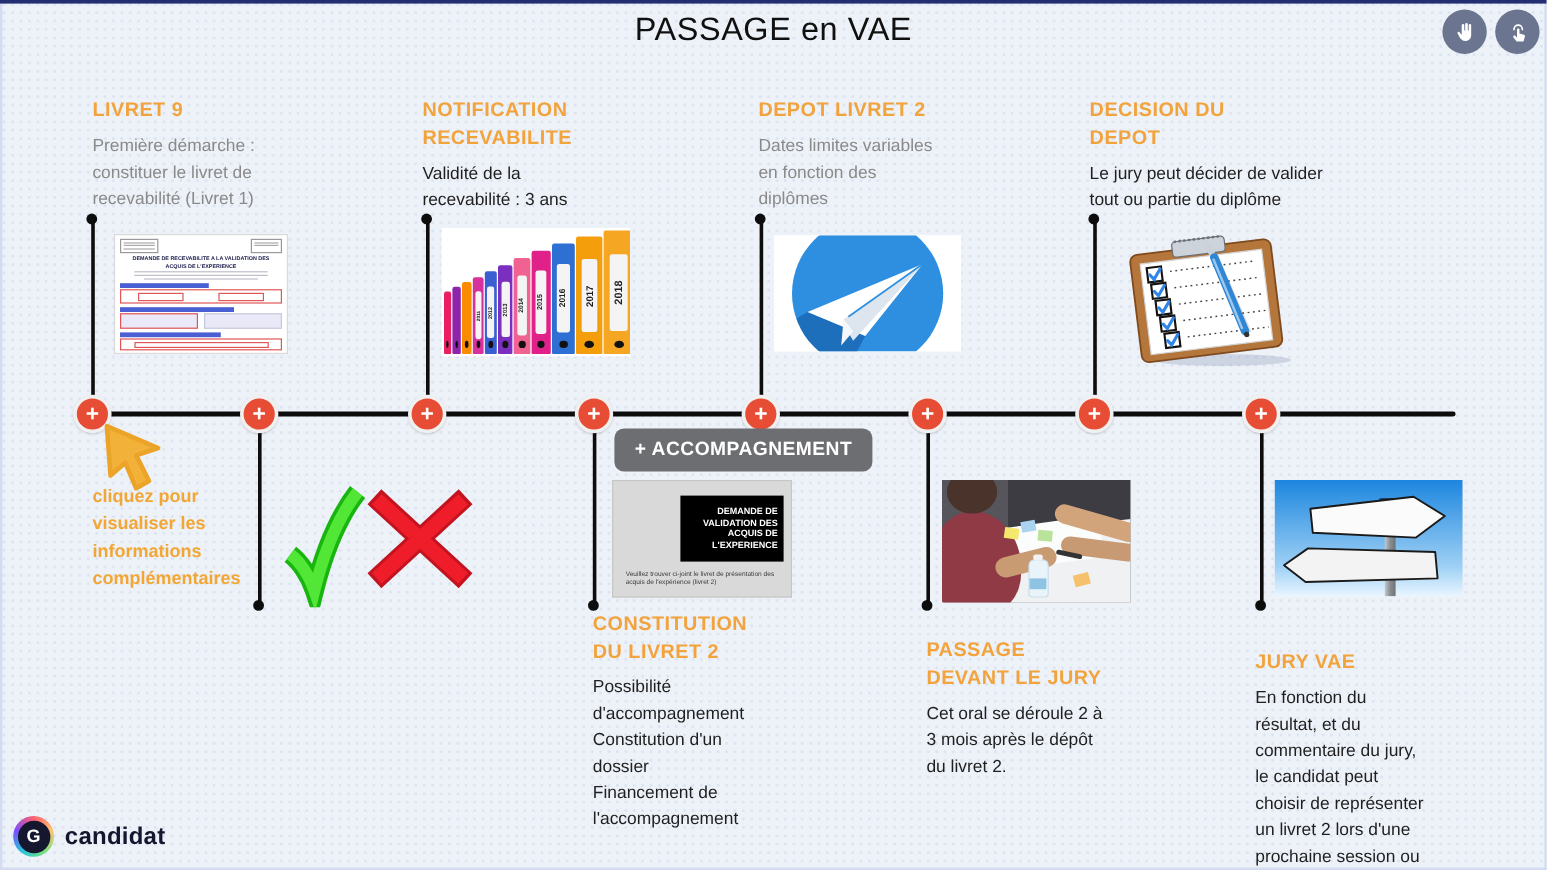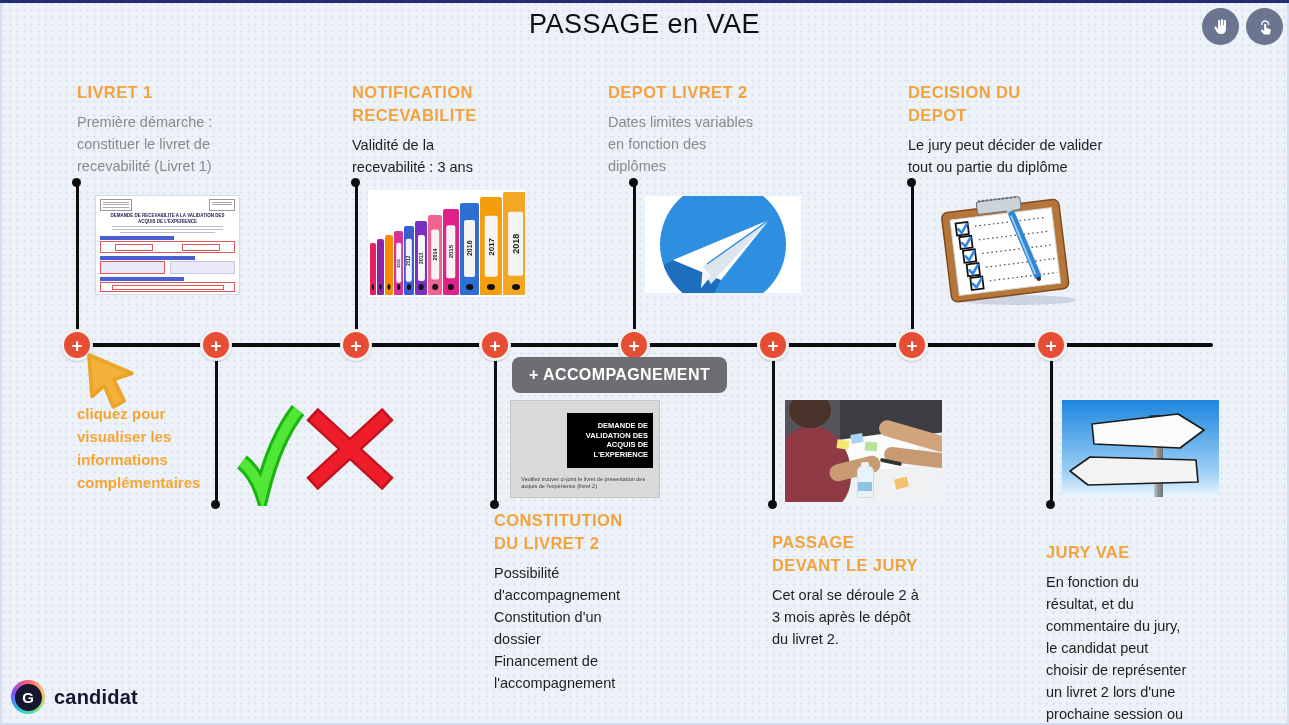--- a/index.html
+++ b/index.html
@@ -148,32 +148,32 @@
 
   <svg style="position:absolute;left:84px;top:352px;" width="62" height="58" viewBox="0 0 40 38">
     <polygon points="3,2 31,14 19,18 26,32 19,36 13,22 5,29" fill="#F2B23A" stroke="#ECA428" stroke-width="2.5" stroke-linejoin="round"></polygon>
   </svg>
   <div class="hint">cliquez pour
 visualiser les
 informations
 complémentaires</div>
 
   <div class="step" style="left:77px;top:81px;">
-    <h3>LIVRET 1</h3>
+    <h3>LIVRET 9</h3>
     <p class="body-gray">Première démarche :
 constituer le livret de
 recevabilité (Livret 1)</p>
   </div>
   <div class="step" style="left:352px;top:81px;">
     <h3>NOTIFICATION
 RECEVABILITE</h3>
     <p class="body-dark">Validité de la
 recevabilité : 3 ans</p>
   </div>
-  <div class="step" style="left:608px;top:81px;">
+  <div class="step" style="left:632px;top:81px;">
     <h3>DEPOT LIVRET 2</h3>
     <p class="body-gray">Dates limites variables
 en fonction des
 diplômes</p>
   </div>
   <div class="step" style="left:908px;top:81px;width:280px;">
     <h3>DECISION DU
 DEPOT</h3>
     <p class="body-dark">Le jury peut décider de valider
 tout ou partie du diplôme</p>

